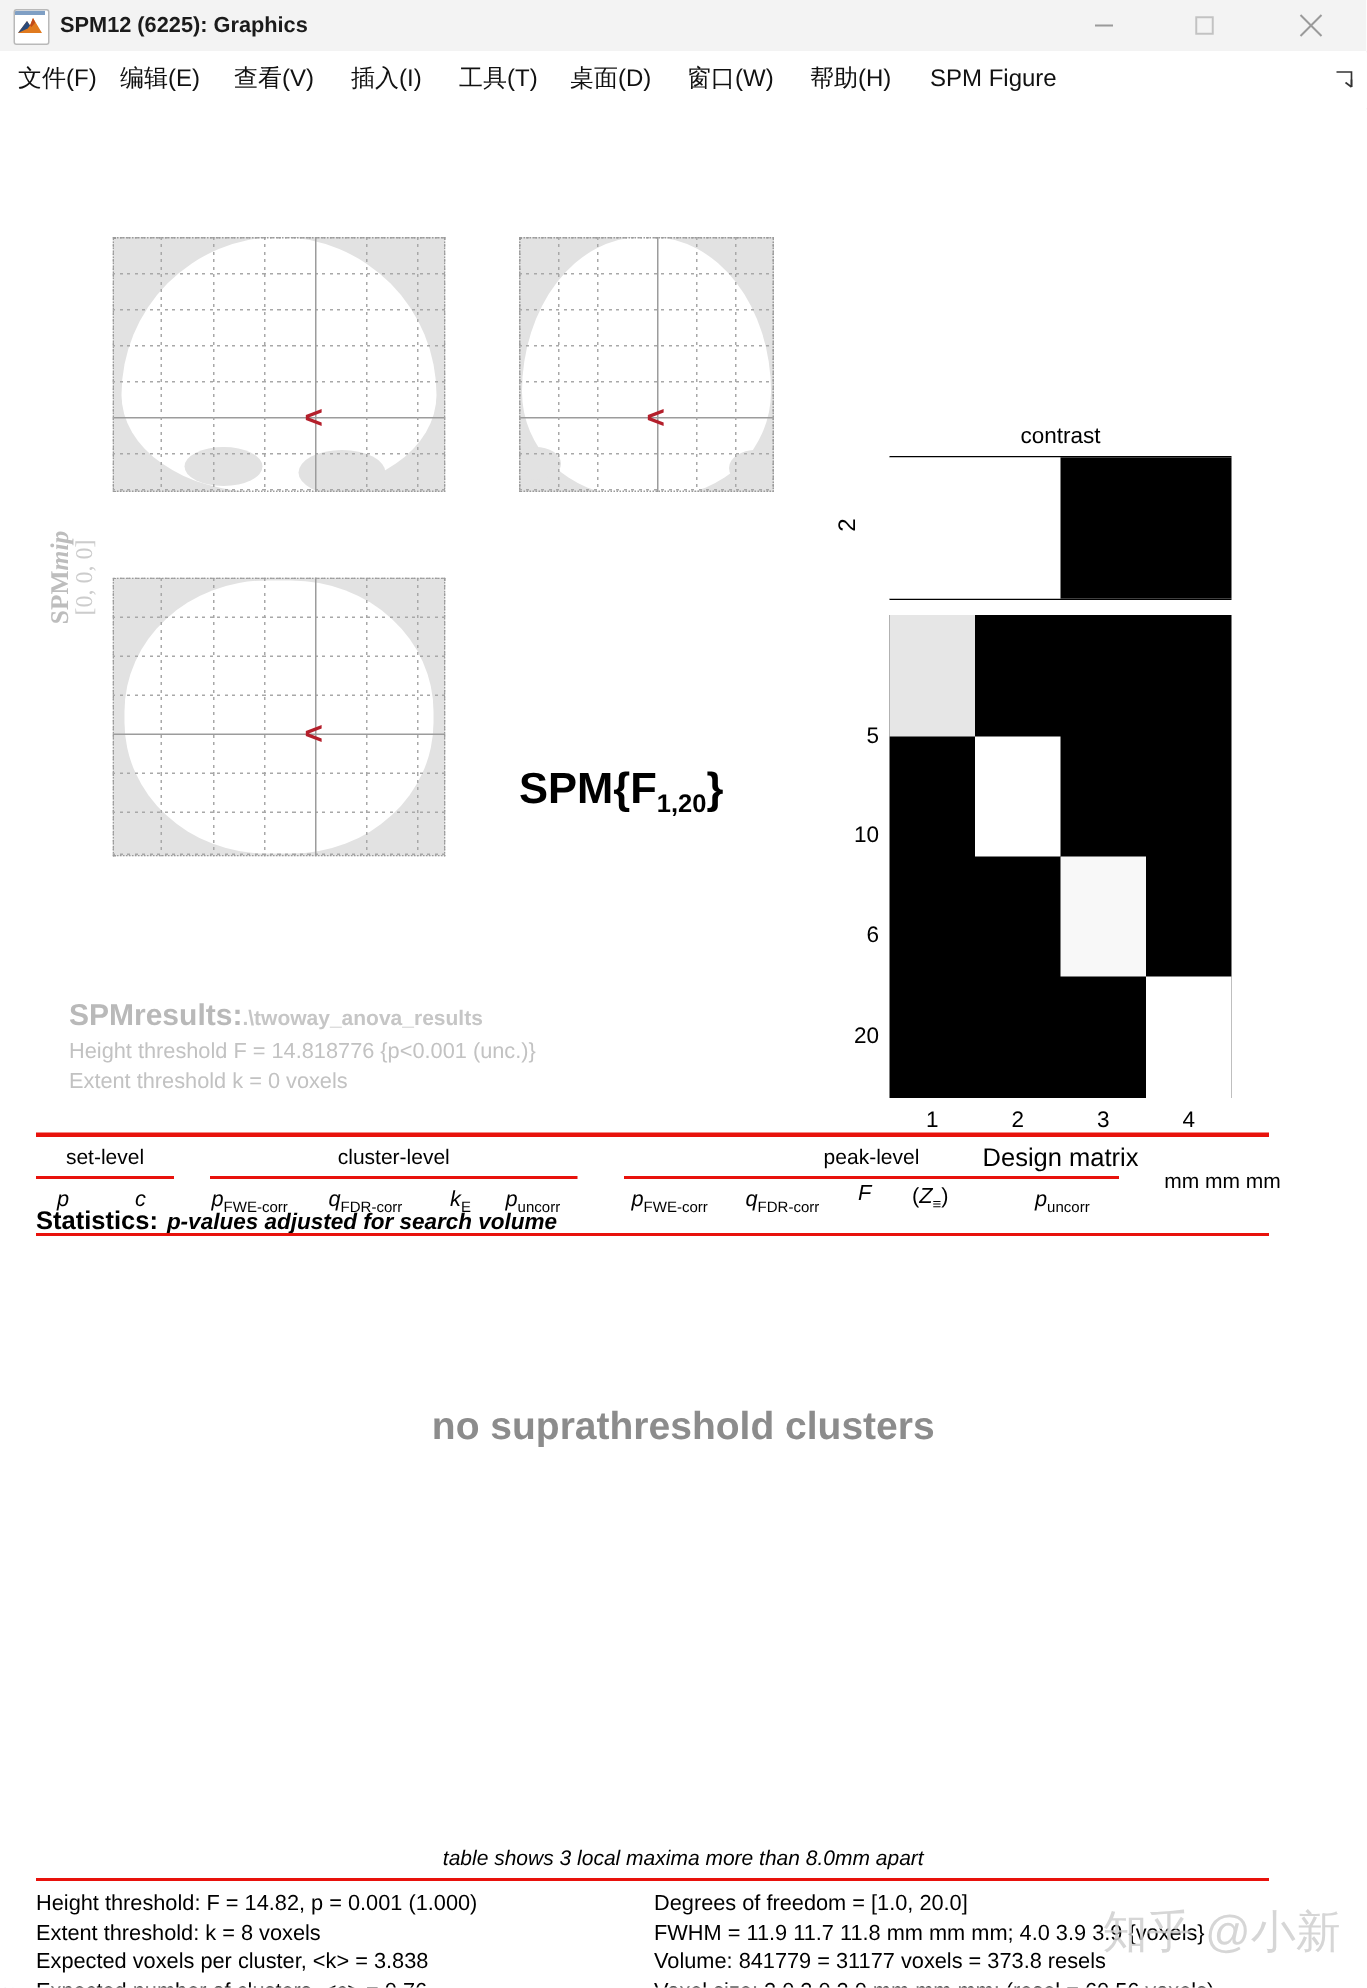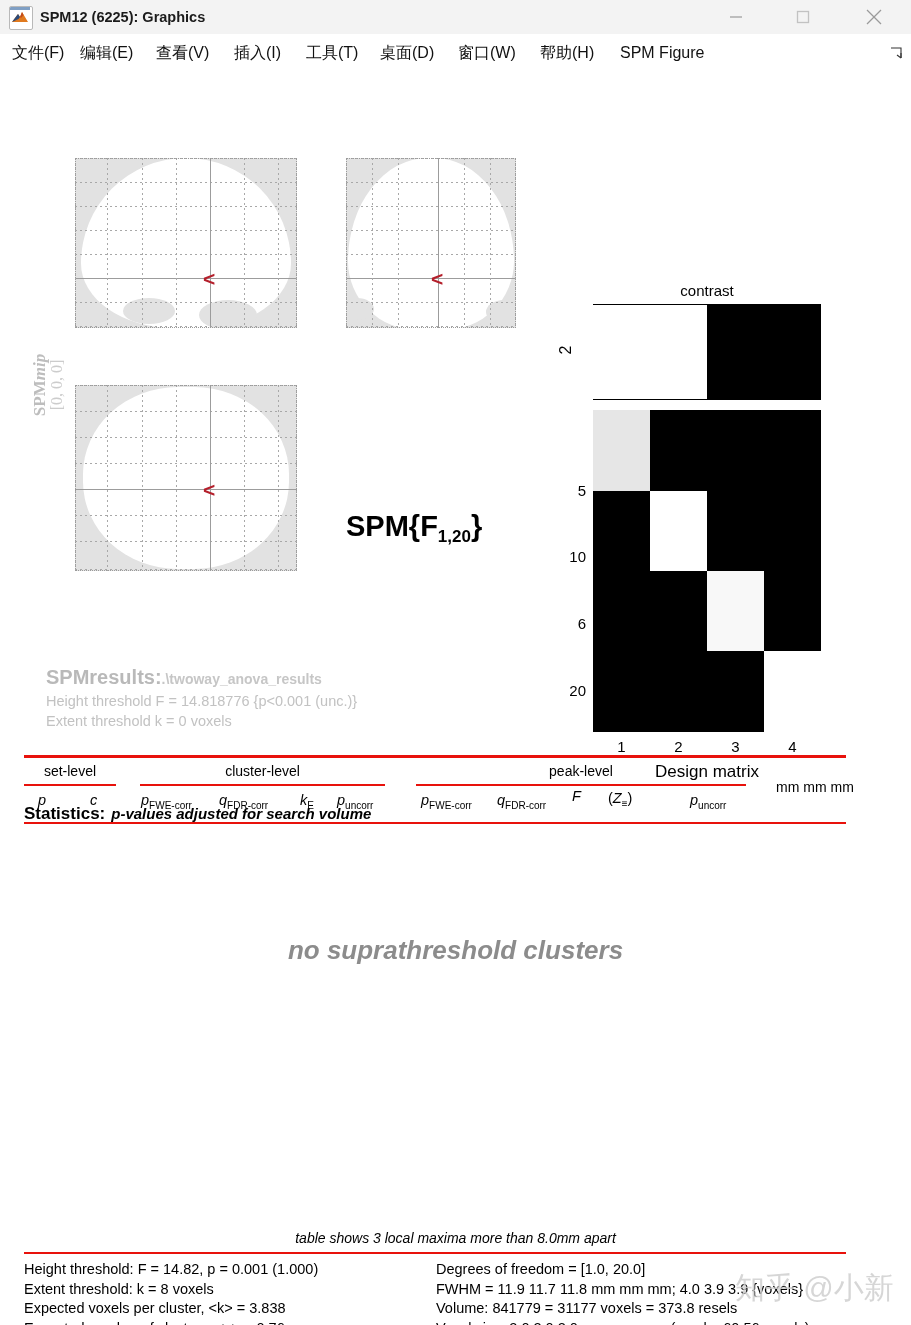--- a/index.html
+++ b/index.html
@@ -174,21 +174,21 @@
     position:absolute;font-size:14.5px;color:#000;white-space:nowrap;
   }
   .hdr .it{font-style:italic;}
   .hdr sub{font-size:10px;}
   .grp{
     position:absolute;font-size:14px;color:#000;text-align:center;white-space:nowrap;
   }
 
   .nosupra{
     position:absolute;left:0;top:863px;width:911px;text-align:center;
-    font-size:26px;font-style:italic;font-weight:bold;color:#8c8c8c;
+    font-size:26px;font-weight:bold;color:#8c8c8c;
   }
 
   .tbl-note{
     position:absolute;left:0;top:1158px;width:911px;text-align:center;
     font-size:14px;font-style:italic;color:#000;
   }
 
   .footcol{position:absolute;font-size:14.5px;color:#000;white-space:nowrap;line-height:19.5px;}
 
   

